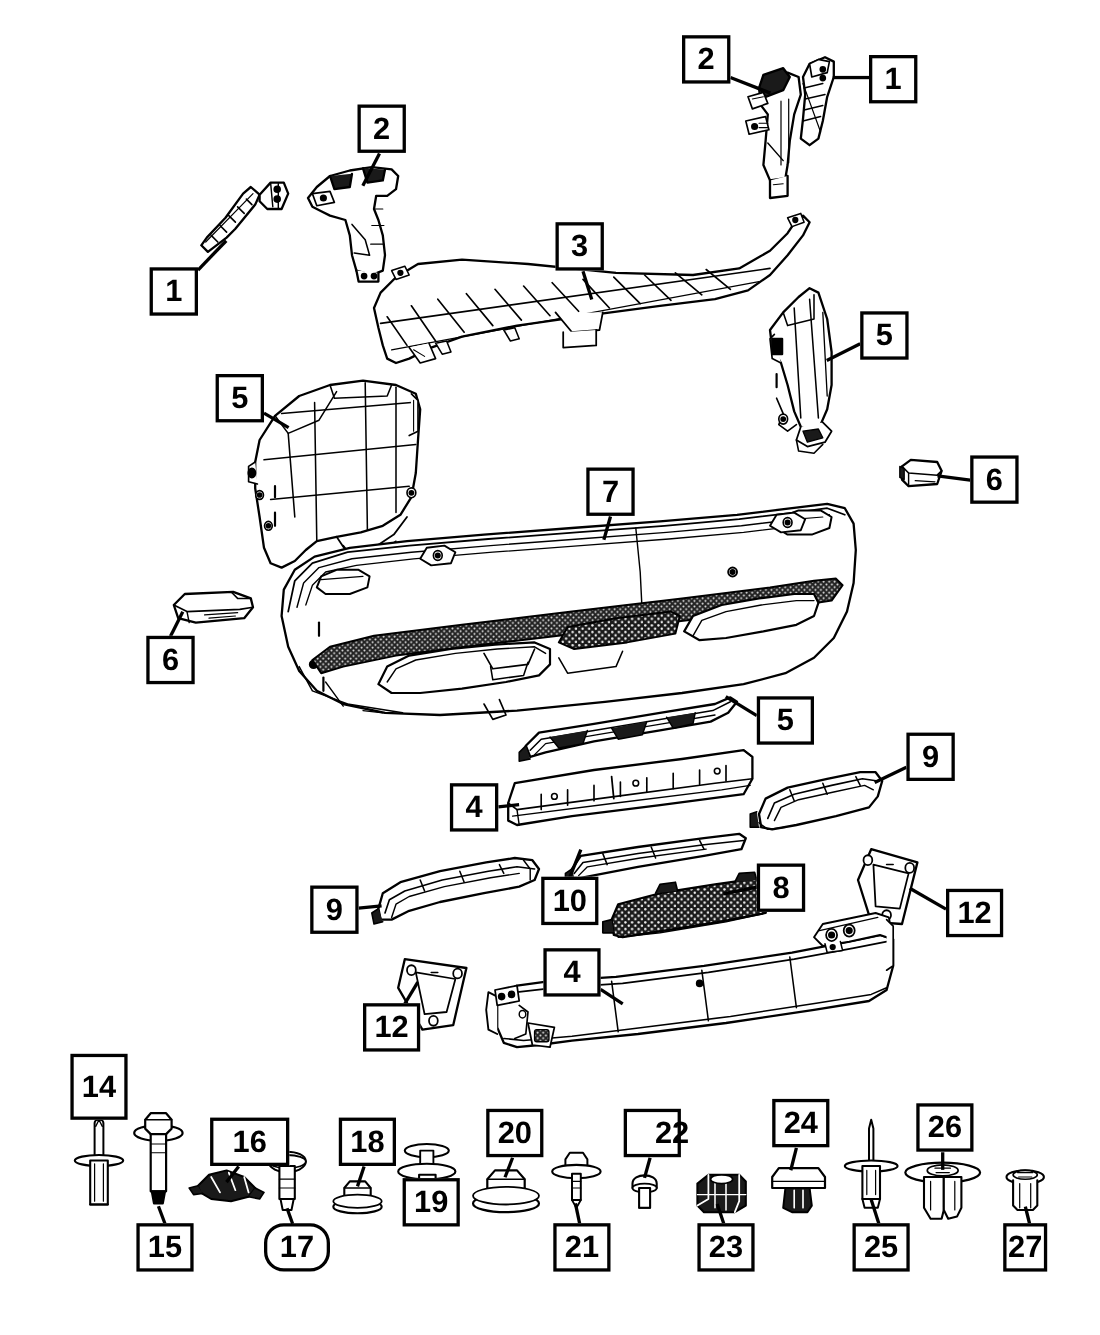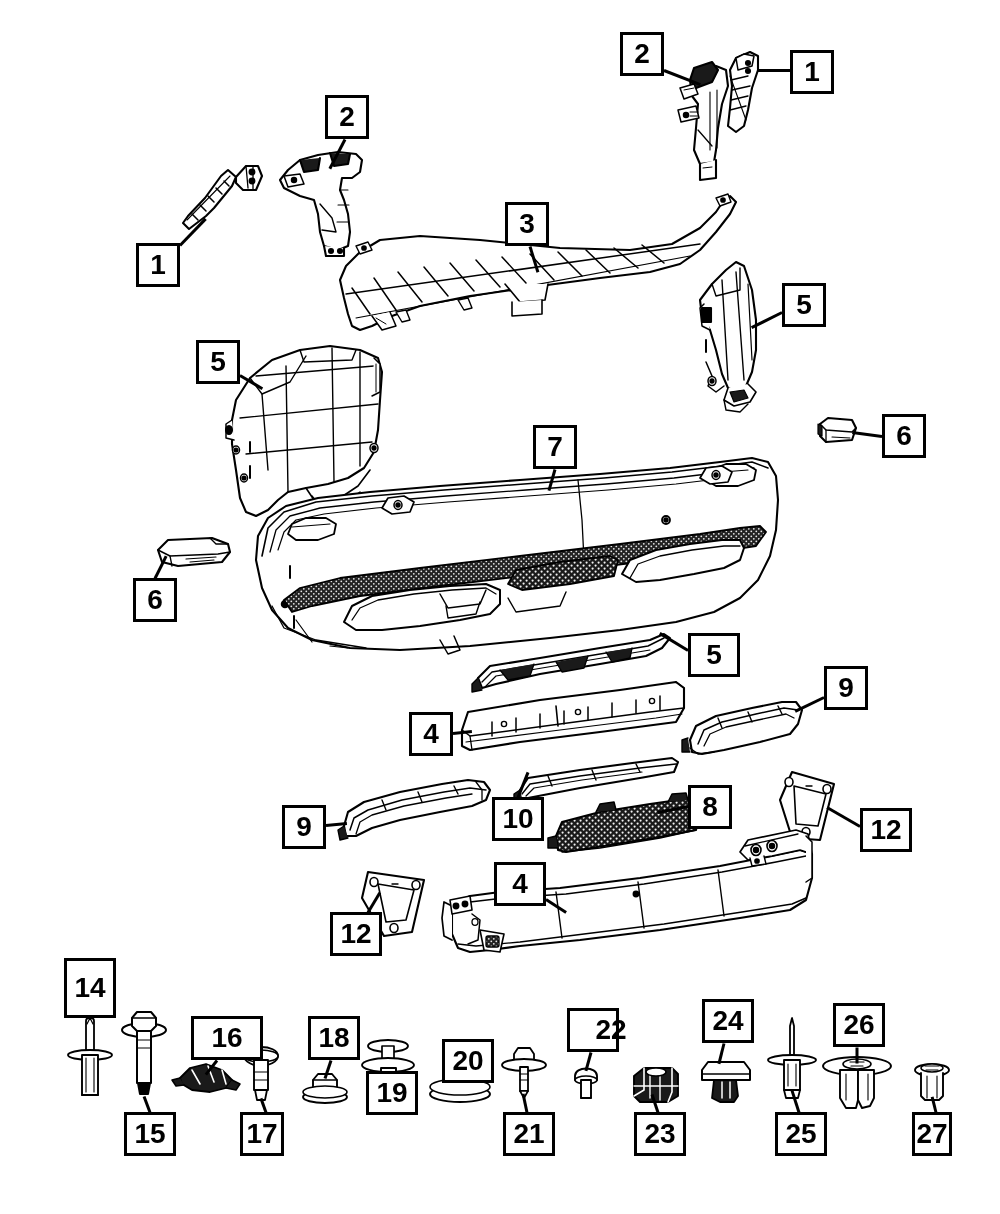--- a/index.html
+++ b/index.html
@@ -528,27 +528,27 @@
       <div class="callout cw-2" style="left: 330px; top: 912px; width: 52px; height: 44px;">12</div>
       <div class="leader" style="left: 546px; top: 897.5px; width: 23.8537px; transform: rotate(33.0239deg);"></div>
       <div class="callout cw-2" style="left: 494px; top: 862px; width: 52px; height: 44px;">4</div>
       <div class="leader" style="left: 90px; top: 1000.5px; width: 16px; transform: rotate(90deg);"></div>
       <div class="callout cw-2" style="left: 64px; top: 958px; width: 52px; height: 60px;">14</div>
       <div class="leader" style="left: 150px; top: 1110.5px; width: 17.088px; transform: rotate(-110.556deg);"></div>
       <div class="callout cw-2" style="left: 124px; top: 1112px; width: 52px; height: 44px;">15</div>
       <div class="leader" style="left: 217px; top: 1058.5px; width: 17.8045px; transform: rotate(128.157deg);"></div>
       <div class="callout cw-2" style="left: 191px; top: 1016px; width: 72px; height: 44px;">16</div>
       <div class="leader" style="left: 266px; top: 1110.5px; width: 14.8661px; transform: rotate(-109.654deg);"></div>
-      <div class="callout cw-2" style="left: 240px; top: 1112px; width: 44px; height: 44px;">17</div>
+      <div class="callout cw-2" style="left: 240px; top: 1112px; width: 60px; height: 44px; border-radius: 18px;">17</div>
       <div class="leader" style="left: 331px; top: 1058.5px; width: 18.9737px; transform: rotate(108.435deg);"></div>
       <div class="callout cw-2" style="left: 308px; top: 1016px; width: 52px; height: 44px;">18</div>
       <div class="leader" style="left: 392px; top: 1110.5px; width: 19.4165px; transform: rotate(-101.889deg);"></div>
       <div class="callout cw-2" style="left: 366px; top: 1071px; width: 52px; height: 44px;">19</div>
       <div class="leader" style="left: 466px; top: 1050.5px; width: 19.3132px; transform: rotate(111.251deg);"></div>
-      <div class="callout cw-2" style="left: 442px; top: 1008px; width: 52px; height: 44px; margin-top: 31px;">20</div>
+      <div class="callout cw-2" style="left: 442px; top: 1008px; width: 52px; height: 44px;">20</div>
       <div class="leader" style="left: 527px; top: 1110.5px; width: 19.4165px; transform: rotate(-101.889deg);"></div>
       <div class="callout cw-2" style="left: 503px; top: 1112px; width: 52px; height: 44px;">21</div>
       <div class="leader" style="left: 591px; top: 1050.5px; width: 18.6815px; transform: rotate(105.524deg);"></div>
       <div class="callout cw-2" style="left: 567px; top: 1008px; width: 52px; height: 44px; padding-left: 36px;">22</div>
       <div class="leader" style="left: 658px; top: 1110.5px; width: 18.9737px; transform: rotate(-108.435deg);"></div>
       <div class="callout cw-2" style="left: 634px; top: 1112px; width: 52px; height: 44px;">23</div>
       <div class="leader" style="left: 724px; top: 1041.5px; width: 20.6155px; transform: rotate(104.036deg);"></div>
       <div class="callout cw-2" style="left: 702px; top: 999px; width: 52px; height: 44px;">24</div>
       <div class="leader" style="left: 799px; top: 1110.5px; width: 23.0868px; transform: rotate(-107.65deg);"></div>
       <div class="callout cw-2" style="left: 775px; top: 1112px; width: 52px; height: 44px;">25</div>

